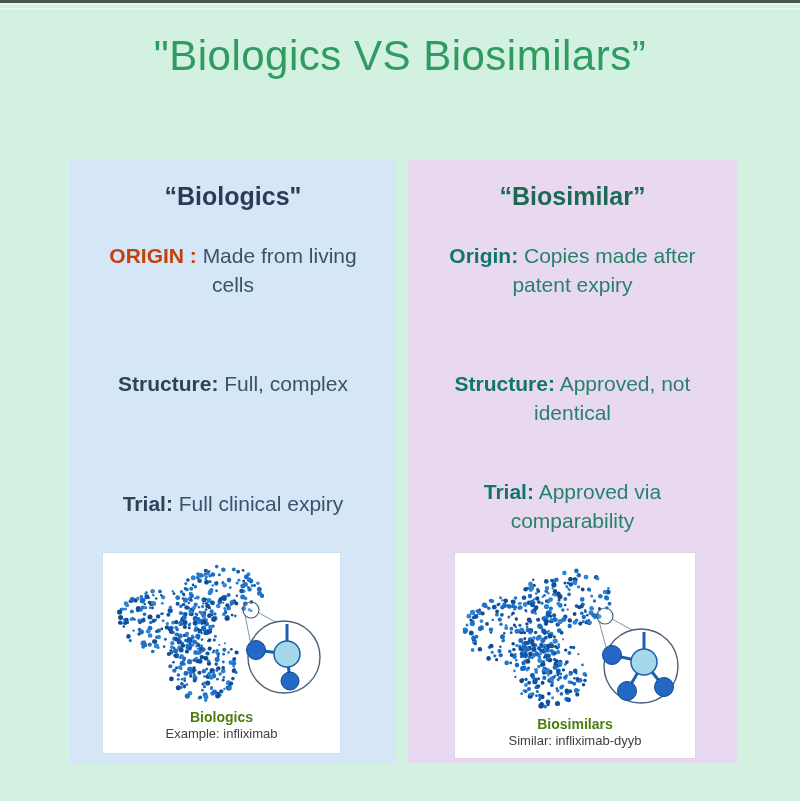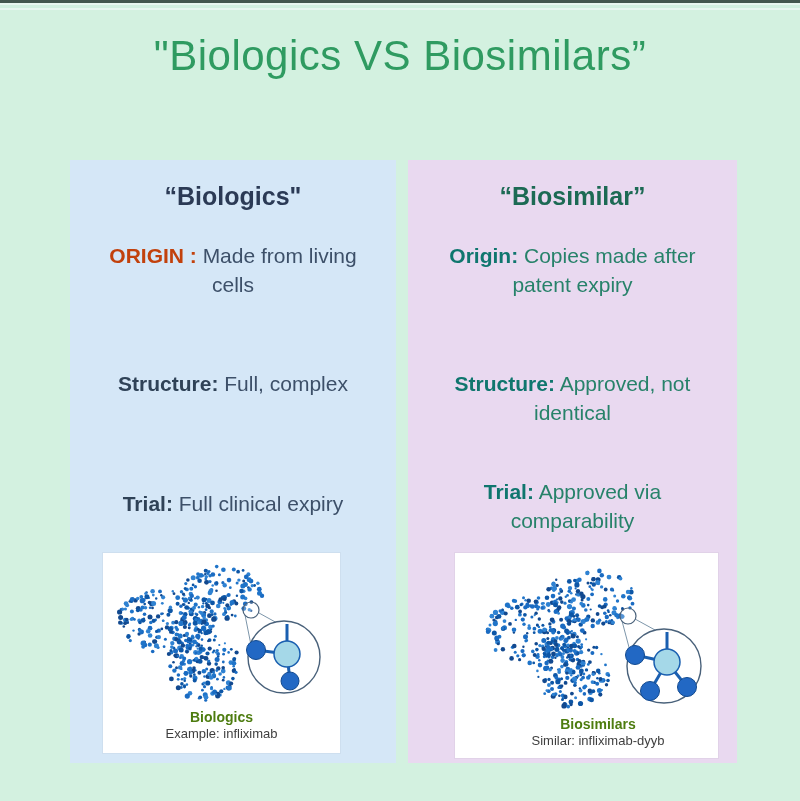--- a/index.html
+++ b/index.html
@@ -39,21 +39,21 @@
   .panel-right .row .lbl{color:#0f766e;}
   .row-origin{top:82px;}
   .row-structure{top:210px;}
   .panel-left .row-trials{top:330px;}
   .panel-right .row-trials{top:318px;}
   .img-card{
     position:absolute;background:#ffffff;
     box-shadow:0 0 0 1px rgba(0,0,0,0.03);
   }
   .panel-left .img-card{left:33px;top:393px;width:237px;height:200px;}
-  .panel-right .img-card{left:47px;top:393px;width:240px;height:205px;padding-left:23px;}
+  .panel-right .img-card{left:47px;top:393px;width:240px;height:205px;}
   .img-card svg{display:block;}
   .img-caption{
     text-align:center;font-size:14px;font-weight:700;color:#4d7c0f;
     line-height:1.2;margin-top:-2px;
   }
   .img-example{
     text-align:center;font-size:13px;font-weight:400;color:#3f3f3f;
     line-height:1.25;
   }
 </style>

